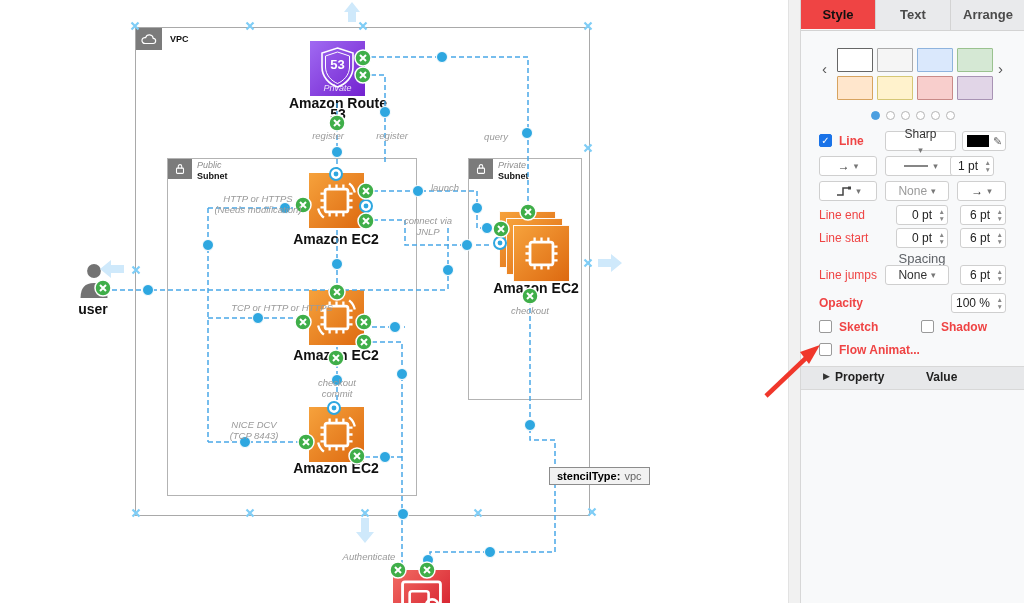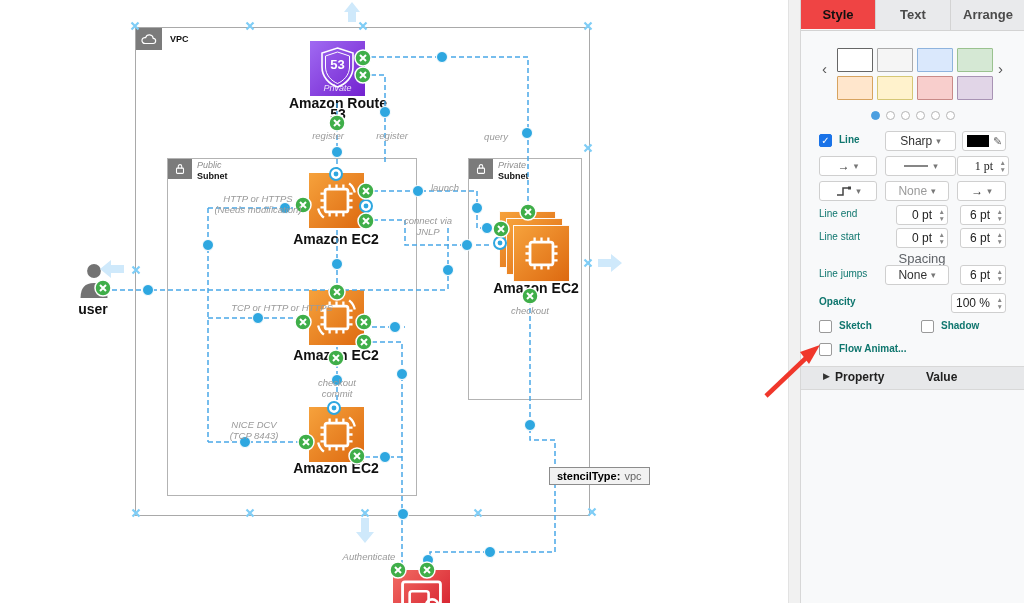--- a/index.html
+++ b/index.html
@@ -26,21 +26,21 @@
   
   .panel{position:absolute;left:800px;top:0;width:224px;height:603px;background:#f8f9fa;border-left:1px solid #d7d7d7;}
   .tabs{position:absolute;left:0;top:0;width:224px;height:30px;display:flex;background:#e9eaec;border-bottom:1px solid #d3d3d3;}
   .tab{flex:1;text-align:center;line-height:30px;font-size:13px;font-weight:600;color:#4a4a4a;border-right:1px solid #d3d3d3;background:#e9eaec;cursor:default;}
   .tab.active{background:#ef4444;border-bottom:1px solid #f8f9fa;color:#111;}
   .tab:last-child{border-right:none;}
   .swatch{position:absolute;width:34px;height:22px;border-radius:1px;}
   .pagerdot{width:7px;height:7px;border-radius:50%;border:1px solid #b5b5b5;background:#fff;display:inline-block;margin:0 3px;}
   .pagerdot.on{background:#4b9fe0;border-color:#4b9fe0;}
   .navchev{position:absolute;font-size:15px;color:#555;}
-  .plabel{position:absolute;font-size:10px;color:#0f766e;}
+  .plabel{position:absolute;font-size:12px;color:#ef4444;}
   .plabel.b{font-weight:bold;}
   .sel{position:absolute;height:20px;background:#fff;border:1px solid #cfcfcf;border-radius:3px;font-size:12px;color:#333;display:flex;align-items:center;justify-content:center;gap:4px;box-sizing:border-box;}
   .sel .chev{color:#777;font-size:9px;}
   .sel.muted{color:#9a9a9a;}
   .spin{position:absolute;height:20px;background:#fff;border:1px solid #cfcfcf;border-radius:3px;font-size:12px;color:#222;display:flex;align-items:center;justify-content:flex-end;padding-right:15px;box-sizing:border-box;}
   .ud{position:absolute;right:2px;top:2px;display:flex;flex-direction:column;align-items:center;line-height:7px;font-size:6.5px;color:#888;}
   .cb{position:absolute;width:13px;height:13px;border:1px solid #9a9a9a;border-radius:2px;background:#fff;box-sizing:border-box;font-size:10px;line-height:11px;text-align:center;color:#fff;}
   .cb.on{background:#1a73e8;border-color:#1a73e8;}
   .colhdr{position:absolute;font-size:13px;color:#5f6368;text-align:center;}
   .prophdr{position:absolute;left:0;width:224px;height:22px;background:#e7e8ea;border-top:1px solid #d8d8d8;border-bottom:1px solid #d8d8d8;}
@@ -308,40 +308,40 @@
         <div class="swatch" style="left: 116px; top: 76px; background: rgb(248, 206, 204); border: 1px solid rgb(201, 138, 135);"></div>
         <div class="swatch" style="left: 156px; top: 76px; background: rgb(225, 213, 231); border: 1px solid rgb(168, 147, 180);"></div>
       </div>
     <div class="navchev" style="left:197px;top:60px;">›</div>
     <div style="position:absolute;left:0;top:106px;width:224px;text-align:center;">
       <span class="pagerdot on"></span><span class="pagerdot"></span><span class="pagerdot"></span><span class="pagerdot"></span><span class="pagerdot"></span><span class="pagerdot"></span>
     </div>
 
     <div class="cb on" style="left:18px;top:134px;"><span>✓</span></div>
     <div class="plabel b" style="left:38px;top:134px;">Line</div>
-    <div class="sel" style="left:84px;top:131px;width:71px;">
+    <div class="sel" style="left:84px;top:131px;width:71px;flex-direction:column;">
       <span>Sharp</span>
         <span class="chev">▾</span>
     </div>
     <div class="sel" style="left:161px;top:131px;width:44px;justify-content:flex-start;padding-left:4px;">
       <span style="width:22px;height:12px;background:#000;display:inline-block;"></span>
       <span style="color:#666;font-size:11px;">✎</span>
     </div>
 
     <div class="sel" style="left:18px;top:156px;width:58px;">
       <span>→</span>
         <span class="chev">▾</span>
     </div>
     <div class="sel" style="left:84px;top:156px;width:71px;">
       <svg width="26" height="4">
           <line x1="1" y1="2" x2="25" y2="2" stroke="#444" stroke-width="1.3"></line>
         </svg>
       <span class="chev">▾</span>
     </div>
-    <div class="spin" style="left:156px;top:156px;width:52px;font-family:Liberation Serif, serif;">
+    <div class="spin" style="left:149px;top:156px;width:44px;">
       <span>1 pt</span>
       <span class="ud">
           <span>▲</span>
           <span>▼</span>
         </span>
     </div>
 
     <div class="sel" style="left:18px;top:181px;width:58px;">
       <svg width="17" height="13">
           <path d="M2 10 H8 V3 H15" fill="none" stroke="#444" stroke-width="1.5"></path>

